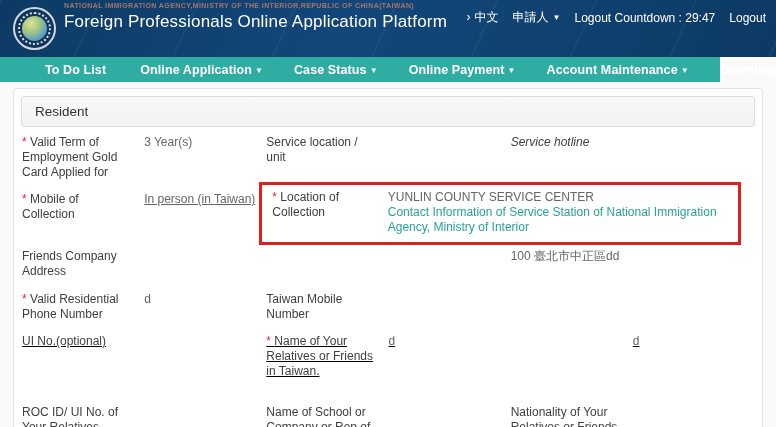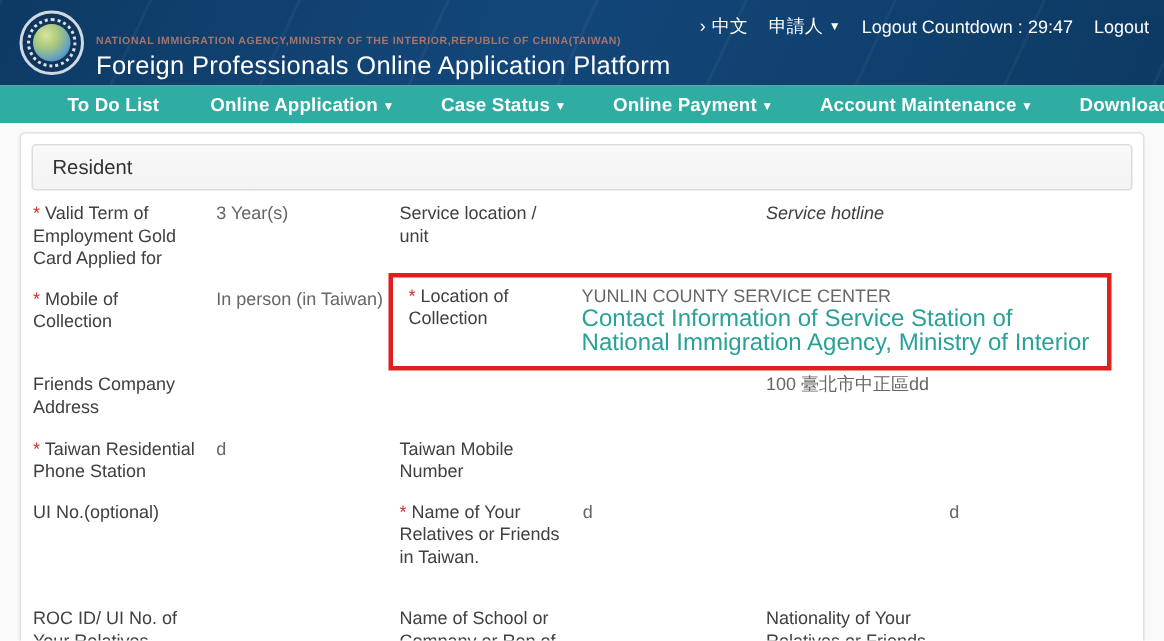--- a/index.html
+++ b/index.html
@@ -17,30 +17,30 @@
     background:linear-gradient(115deg,var(--header_bg) 0%,var(--header_bg_light) 45%,var(--header_bg) 100%);
     overflow:hidden;}
   .header:before{content:"";position:absolute;inset:0;
     background:repeating-linear-gradient(115deg,rgba(255,255,255,.04) 0 2px,transparent 2px 90px);}
   .logo{position:absolute;left:13px;top:7px;width:43px;height:43px;border-radius:50%;
     background:#10355c;border:2px solid #cfd9e4;display:flex;align-items:center;justify-content:center;}
   .logo-ring{width:33px;height:33px;border-radius:50%;border:2px dotted rgba(255,255,255,.85);
     display:flex;align-items:center;justify-content:center;}
   .logo-globe{width:25px;height:25px;border-radius:50%;
     background:radial-gradient(circle at 35% 30%,#d8e49a 0%,#a8c87e 35%,#5f9fc4 70%,#2a628f 100%);}
-  .hdr-text{position:absolute;left:64px;top:24px;}
+  .hdr-text{position:absolute;left:64px;top:2px;}
   .agency-line{font-size:7px;font-weight:bold;letter-spacing:.4px;color:var(--agency_text);}
   .platform-title{font-size:17px;color:var(--title_text);margin-top:3px;letter-spacing:.2px;}
   .hdr-links{position:absolute;right:10px;top:9px;display:flex;gap:14px;align-items:center;
     color:#fff;font-size:12px;white-space:nowrap;}
   .hdr-links .chev{font-size:12px;margin-right:4px;}
   .caret2{font-size:8px;margin-left:4px;vertical-align:1px;}
 
   
-  .nav{position:absolute;left:0;top:57px;width:776px;height:25px;background:var(--nav_bg);
+  .nav{position:absolute;left:0;top:57px;width:720px;height:25px;background:var(--nav_bg);
     display:flex;align-items:center;padding-left:45px;gap:31px;}
   .nav-item{color:#fff;font-size:12.5px;font-weight:600;letter-spacing:.1px;cursor:pointer;white-space:nowrap;}
   .nav-item .caret{font-size:8px;margin-left:3px;vertical-align:1px;}
 
   
   .card{position:absolute;left:13px;top:88px;width:750px;height:400px;background:#fff;
     border:1px solid #e2e2e2;border-radius:4px;padding:7px;box-shadow:0 1px 2px rgba(0,0,0,.04);}
   .panel-head{border:1px solid var(--panel_border);
     background:linear-gradient(#f9f9f9,var(--panel_head_bg));
     border-radius:3px;padding:7px 13px;font-size:13.5px;color:#333;}
@@ -48,21 +48,21 @@
   
   .form-grid{padding:8px 0 0 1px;}
   .form-row{display:grid;grid-template-columns:repeat(12,1fr);align-items:start;}
   .cell{font-size:12px;line-height:15px;padding-right:10px;}
   .cell.label{color:var(--label_text);}
   .cell.value{color:var(--value_text);}
   .asterisk{color:var(--asterisk);}
   .red-box{display:grid;grid-template-columns:repeat(8,1fr);align-items:start;
     border:3px solid var(--red_box);margin:-10px 14px 0 -7px;padding:5px 4px 7px 10px;}
   .red-box .cell{padding-right:6px;}
-  a.link{color:var(--link);text-decoration:none;font-size:16px;line-height:15px;display:inline;}
+  a.link{color:var(--link);text-decoration:none;font-size:12px;line-height:15px;display:inline;}
 </style>
 </head>
 <body>
 
 <div class="header">
   <div class="logo">
     <div class="logo-ring">
       <div class="logo-globe"></div>
     </div>
   </div>
@@ -91,36 +91,36 @@
   <div class="panel-head">Resident</div>
   <div class="form-grid">
       <div class="form-row" style="min-height: 57px;">
         <div class="cell label" style="grid-column: 1 / span 2;"><span class="asterisk">* </span><span>Valid Term of Employment Gold Card Applied for</span></div>
         <div class="cell value" style="grid-column: 3 / span 2;"><span>3 Year(s)</span></div>
         <div class="cell label" style="grid-column: 5 / span 2;"><span>Service location / unit</span></div>
         <div class="cell label" style="grid-column: 9 / span 2; font-style: italic;"><span>Service hotline</span></div>
       </div>
       <div class="form-row" style="min-height: 57px;">
         <div class="cell label" style="grid-column: 1 / span 2;"><span class="asterisk">* </span><span>Mobile of Collection</span></div>
-        <div class="cell value" style="grid-column: 3 / span 2;"><span>In person (in Taiwan)</span></div>
+        <div class="cell value" style="grid-column: 3 / span 2; text-decoration: underline;"><span>In person (in Taiwan)</span></div>
         <div class="red-box" style="grid-column: 5 / span 8;">
           <div class="cell label" style="grid-column: 1 / span 2;"><span class="asterisk">* </span><span>Location of Collection</span></div>
           <div class="cell value" style="grid-column: 3 / span 6;"><div class="val-line">YUNLIN COUNTY SERVICE CENTER</div><a class="link" href="#">Contact Information of Service Station of National Immigration Agency, Ministry of Interior</a></div>
         </div>
       </div>
       <div class="form-row" style="min-height: 43px;">
         <div class="cell label" style="grid-column: 1 / span 2;"><span>Friends Company Address</span></div>
         <div class="cell value" style="grid-column: 9 / span 3;"><span>100 臺北市中正區dd</span></div>
       </div>
       <div class="form-row" style="min-height: 42px;">
-        <div class="cell label" style="grid-column: 1 / span 2;"><span class="asterisk">* </span><span>Taiwan Residential Phone Station</span></div>
+        <div class="cell label" style="grid-column: 1 / span 2;"><span class="asterisk">* </span><span>Valid Residential Phone Number</span></div>
         <div class="cell value" style="grid-column: 3 / span 2;"><span>d</span></div>
         <div class="cell label" style="grid-column: 5 / span 2;"><span>Taiwan Mobile Number</span></div>
       </div>
-      <div class="form-row" style="min-height: 71px;">
+      <div class="form-row" style="min-height: 71px; text-decoration: underline;">
         <div class="cell label" style="grid-column: 1 / span 2;"><span>UI No.(optional)</span></div>
         <div class="cell label" style="grid-column: 5 / span 2;"><span class="asterisk">* </span><span>Name of Your Relatives or Friends in Taiwan.</span></div>
         <div class="cell value" style="grid-column: 7 / span 2;"><span>d</span></div>
         <div class="cell value" style="grid-column: 11 / span 2;"><span>d</span></div>
       </div>
       <div class="form-row" style="min-height: 40px;">
         <div class="cell label" style="grid-column: 1 / span 2;"><span>ROC ID/ UI No. of Your Relatives</span></div>
         <div class="cell label" style="grid-column: 5 / span 2;"><span>Name of School or Company or Rep of</span></div>
         <div class="cell label" style="grid-column: 9 / span 2;"><span>Nationality of Your Relatives or Friends</span></div>
       </div>

